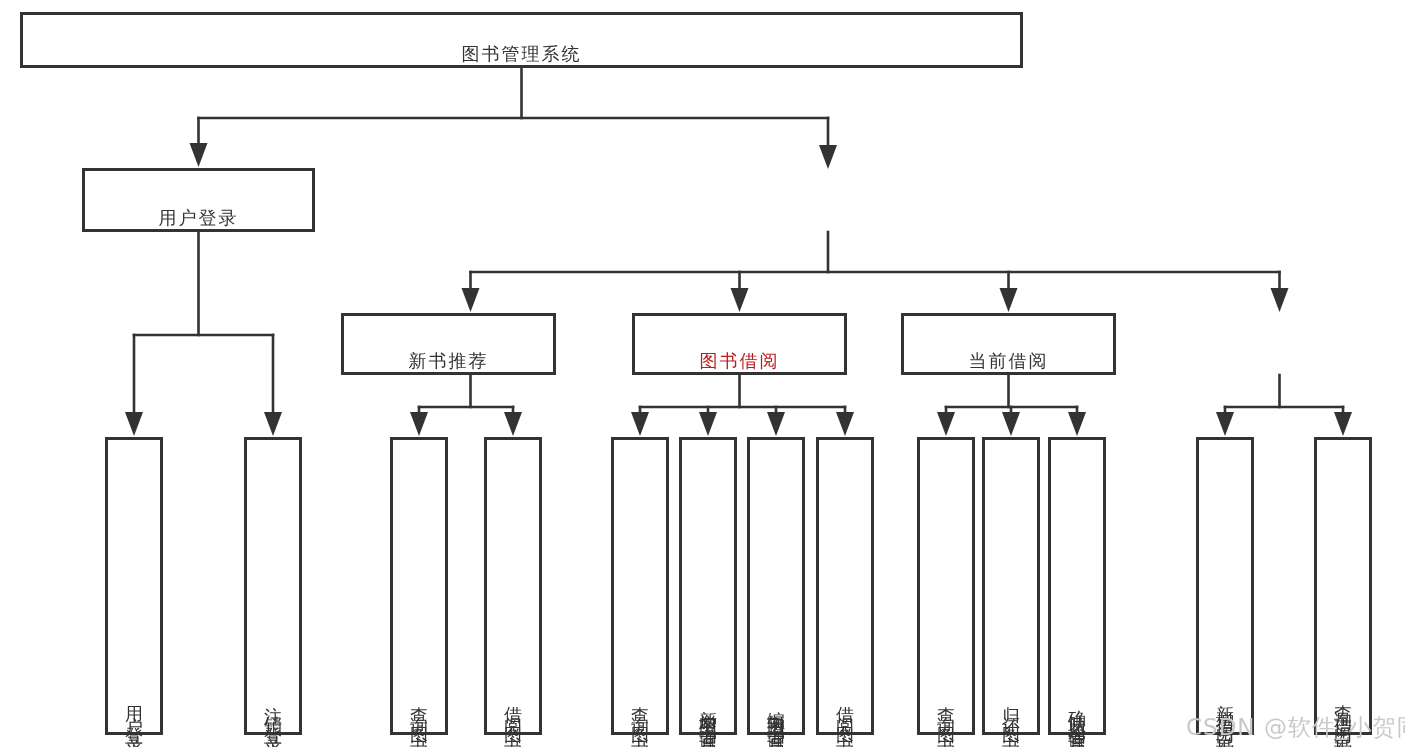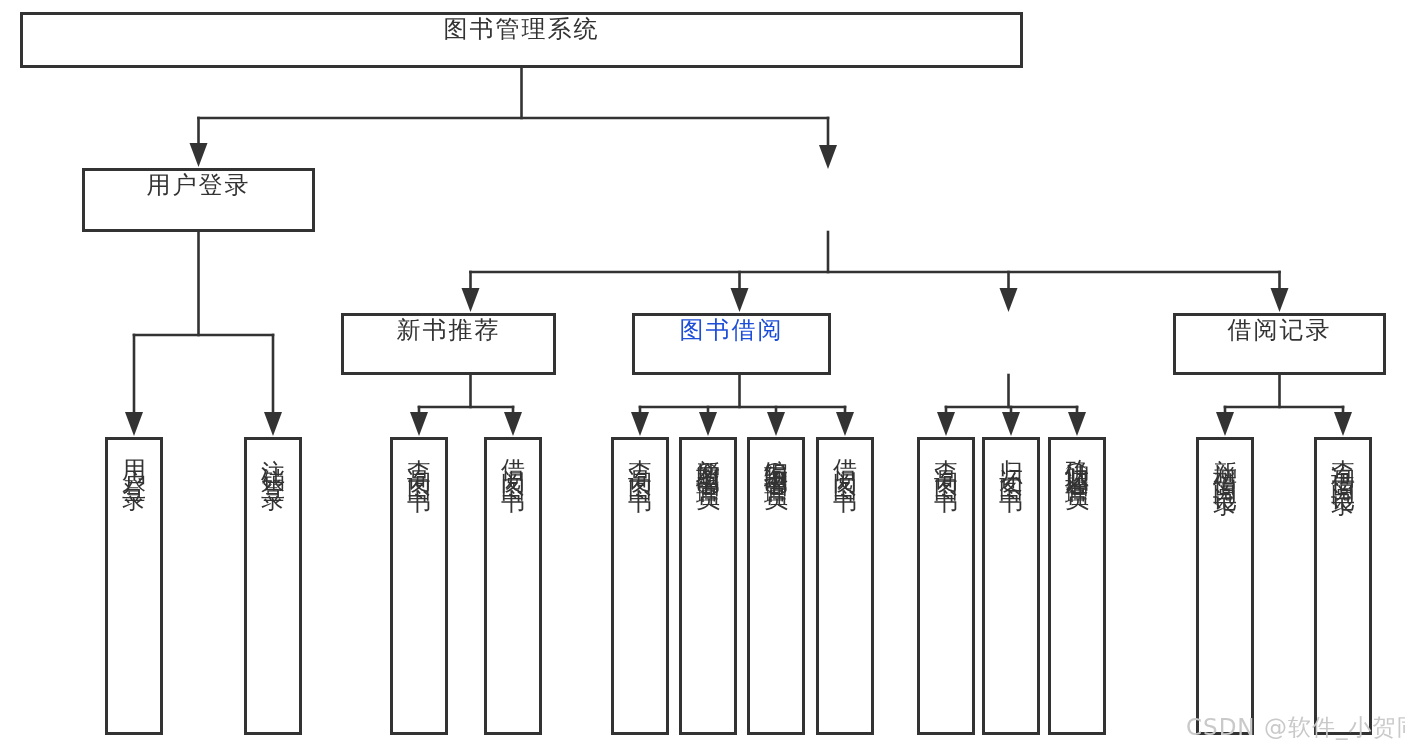--- a/index.html
+++ b/index.html
@@ -20,24 +20,24 @@
     left: 0;
     top: 0;
     z-index: 1;
   }
   .node {
     position: absolute;
     box-sizing: border-box;
     border: 3px solid #333333;
     background: #ffffff;
     display: flex;
-    align-items: flex-start;
+    align-items: flex-end;
     justify-content: center;
     color: #333333;
-    font-size: 24px;
+    font-size: 18px;
     z-index: 2;
   }
   .node .label {
     letter-spacing: 2px;
     white-space: nowrap;
     line-height: 1.2;
   }
   .node.v .label {
     writing-mode: vertical-rl;
     text-orientation: mixed;
@@ -118,25 +118,25 @@
   <div id="watermark" style="color: rgb(201, 201, 201);">CSDN @软件_小贺同学</div>
 <div class="node" style="left: 20px; top: 12px; width: 1003px; height: 56px; border-color: rgb(51, 51, 51); color: rgb(51, 51, 51);">
       <span class="label">图书管理系统</span>
     </div>
     <div class="node" style="left: 82px; top: 168px; width: 233px; height: 64px; border-color: rgb(51, 51, 51); color: rgb(51, 51, 51);">
       <span class="label">用户登录</span>
     </div>
     <div class="node" style="left: 341px; top: 313px; width: 215px; height: 62px; border-color: rgb(51, 51, 51); color: rgb(51, 51, 51);">
       <span class="label">新书推荐</span>
     </div>
-    <div class="node" style="left: 632px; top: 313px; width: 199px; height: 62px; border-color: rgb(51, 51, 51); color: #1d4ed8;">
+    <div class="node" style="left: 632px; top: 313px; width: 215px; height: 62px; border-color: rgb(51, 51, 51); color: #b91c1c;">
       <span class="label">图书借阅</span>
     </div>
-    <div class="node" style="left: 1173px; top: 313px; width: 213px; height: 62px; border-color: rgb(51, 51, 51); color: rgb(51, 51, 51);">
-      <span class="label">借阅记录</span>
+    <div class="node" style="left: 901px; top: 313px; width: 215px; height: 62px; border-color: rgb(51, 51, 51); color: rgb(51, 51, 51);">
+      <span class="label">当前借阅</span>
     </div>
     <div class="node v sp-wide" style="left: 105px; top: 437px; width: 58px; height: 298px; border-color: rgb(51, 51, 51); color: rgb(51, 51, 51);">
       <span class="label">用户登录</span>
     </div>
     <div class="node v sp-wide" style="left: 244px; top: 437px; width: 58px; height: 298px; border-color: rgb(51, 51, 51); color: rgb(51, 51, 51);">
       <span class="label">注销登录</span>
     </div>
     <div class="node v sp-wide" style="left: 390px; top: 437px; width: 58px; height: 298px; border-color: rgb(51, 51, 51); color: rgb(51, 51, 51);">
       <span class="label">查询图书</span>
     </div>

